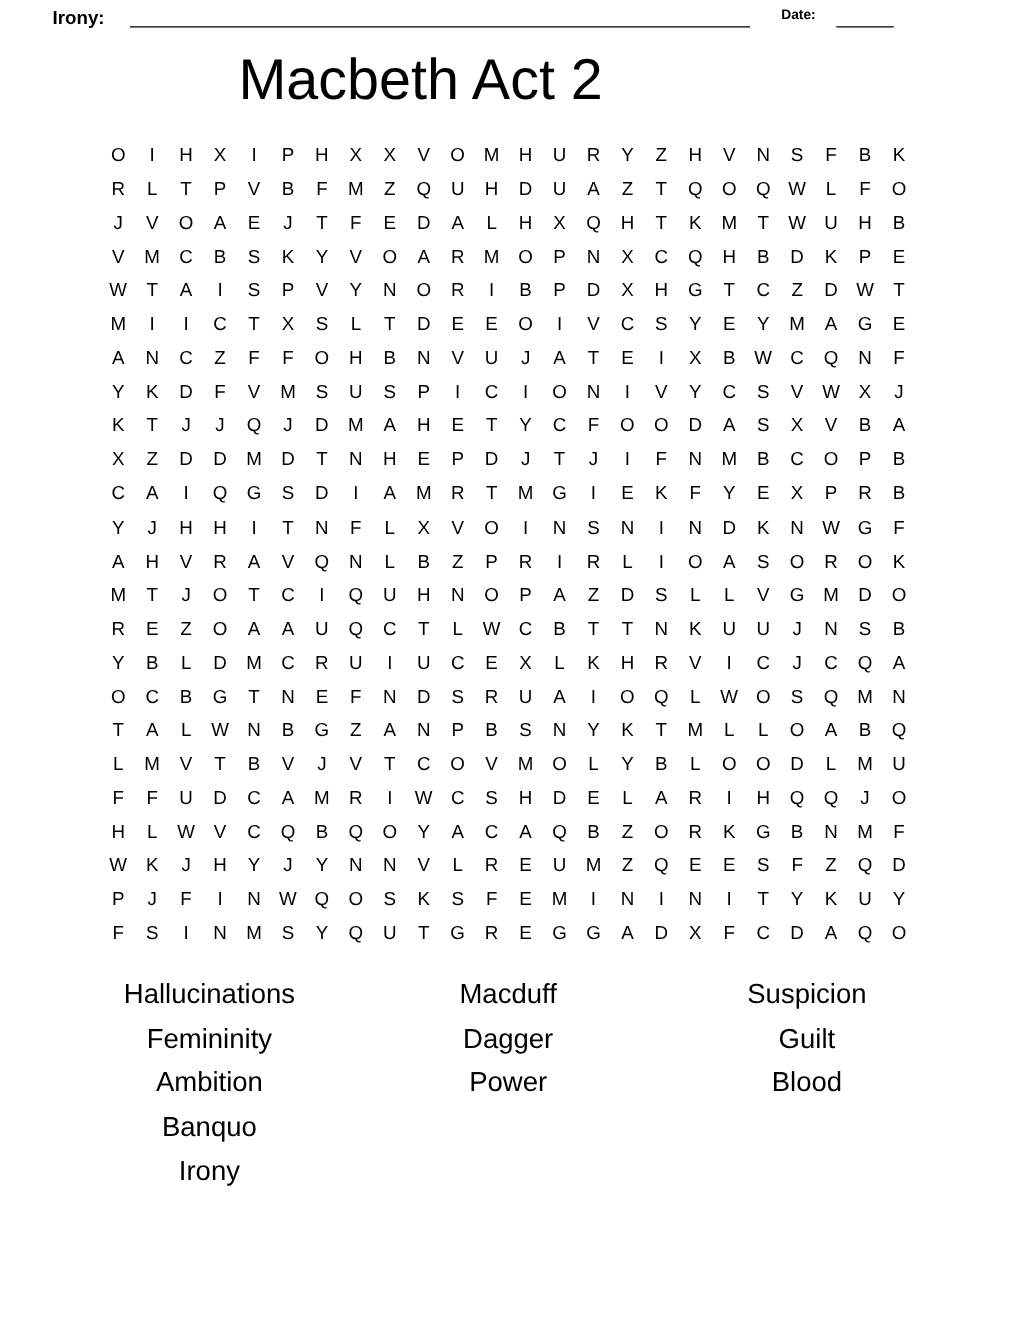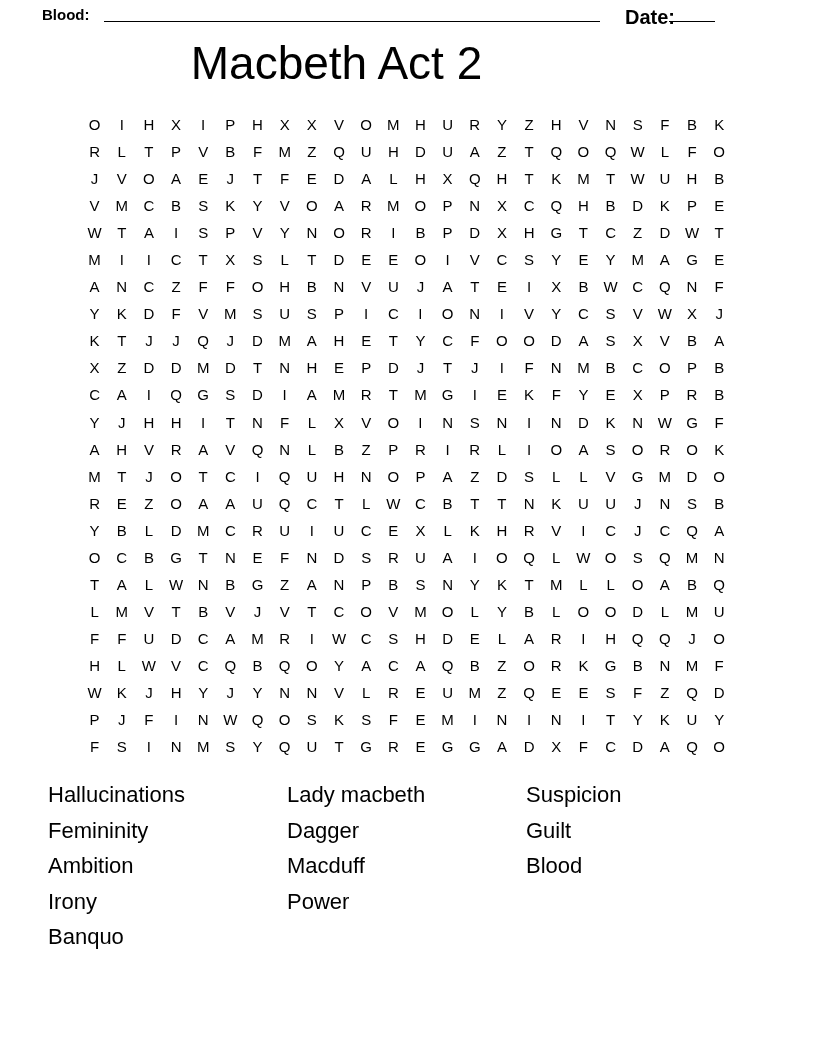--- a/index.html
+++ b/index.html
@@ -27,21 +27,21 @@
     left: 104px;
     top: 21px;
     width: 496px;
     height: 0;
     border-bottom: 1.5px solid #000;
   }
   .date-label {
     position: absolute;
     left: 625px;
     top: 6px;
-    font-size: 20px;
+    font-size: 11px;
     font-weight: 700;
   }
   .date-line {
     position: absolute;
     left: 669px;
     top: 21px;
     width: 46px;
     height: 0;
     border-bottom: 1.5px solid #000;
   }
@@ -75,32 +75,33 @@
     color: #000;
   }
   .word-list {
     position: absolute;
     left: 48px;
     top: 777px;
     display: flex;
   }
   .word-list-column {
     width: 239px;
+    text-align: center;
   }
   .word-item {
     font-size: 22px;
     line-height: 35.6px;
     color: #000;
     white-space: nowrap;
   }
 </style>
 </head>
 <body>
 
-<div class="name-label">Blood:</div>
+<div class="name-label">Irony:</div>
 <div class="name-line"></div>
 <div class="date-label">Date:</div>
 <div class="date-line"></div>
 
 <h1 class="page-title">Macbeth Act 2</h1>
 
 <div class="wordsearch-grid">
     <div class="grid-row">
       <span class="grid-cell">O</span>
       <span class="grid-cell">I</span>
@@ -725,27 +726,26 @@
       <span class="grid-cell">Q</span>
       <span class="grid-cell">O</span>
     </div>
   </div>
 
 <div class="word-list">
   <div class="word-list-column">
       <div class="word-item">Hallucinations</div>
       <div class="word-item">Femininity</div>
       <div class="word-item">Ambition</div>
+      <div class="word-item">Banquo</div>
       <div class="word-item">Irony</div>
-      <div class="word-item">Banquo</div>
     </div>
   <div class="word-list-column">
-      <div class="word-item">Lady macbeth</div>
+      <div class="word-item">Macduff</div>
       <div class="word-item">Dagger</div>
-      <div class="word-item">Macduff</div>
       <div class="word-item">Power</div>
     </div>
   <div class="word-list-column">
       <div class="word-item">Suspicion</div>
       <div class="word-item">Guilt</div>
       <div class="word-item">Blood</div>
     </div>
 </div>
 
 </body></html>

